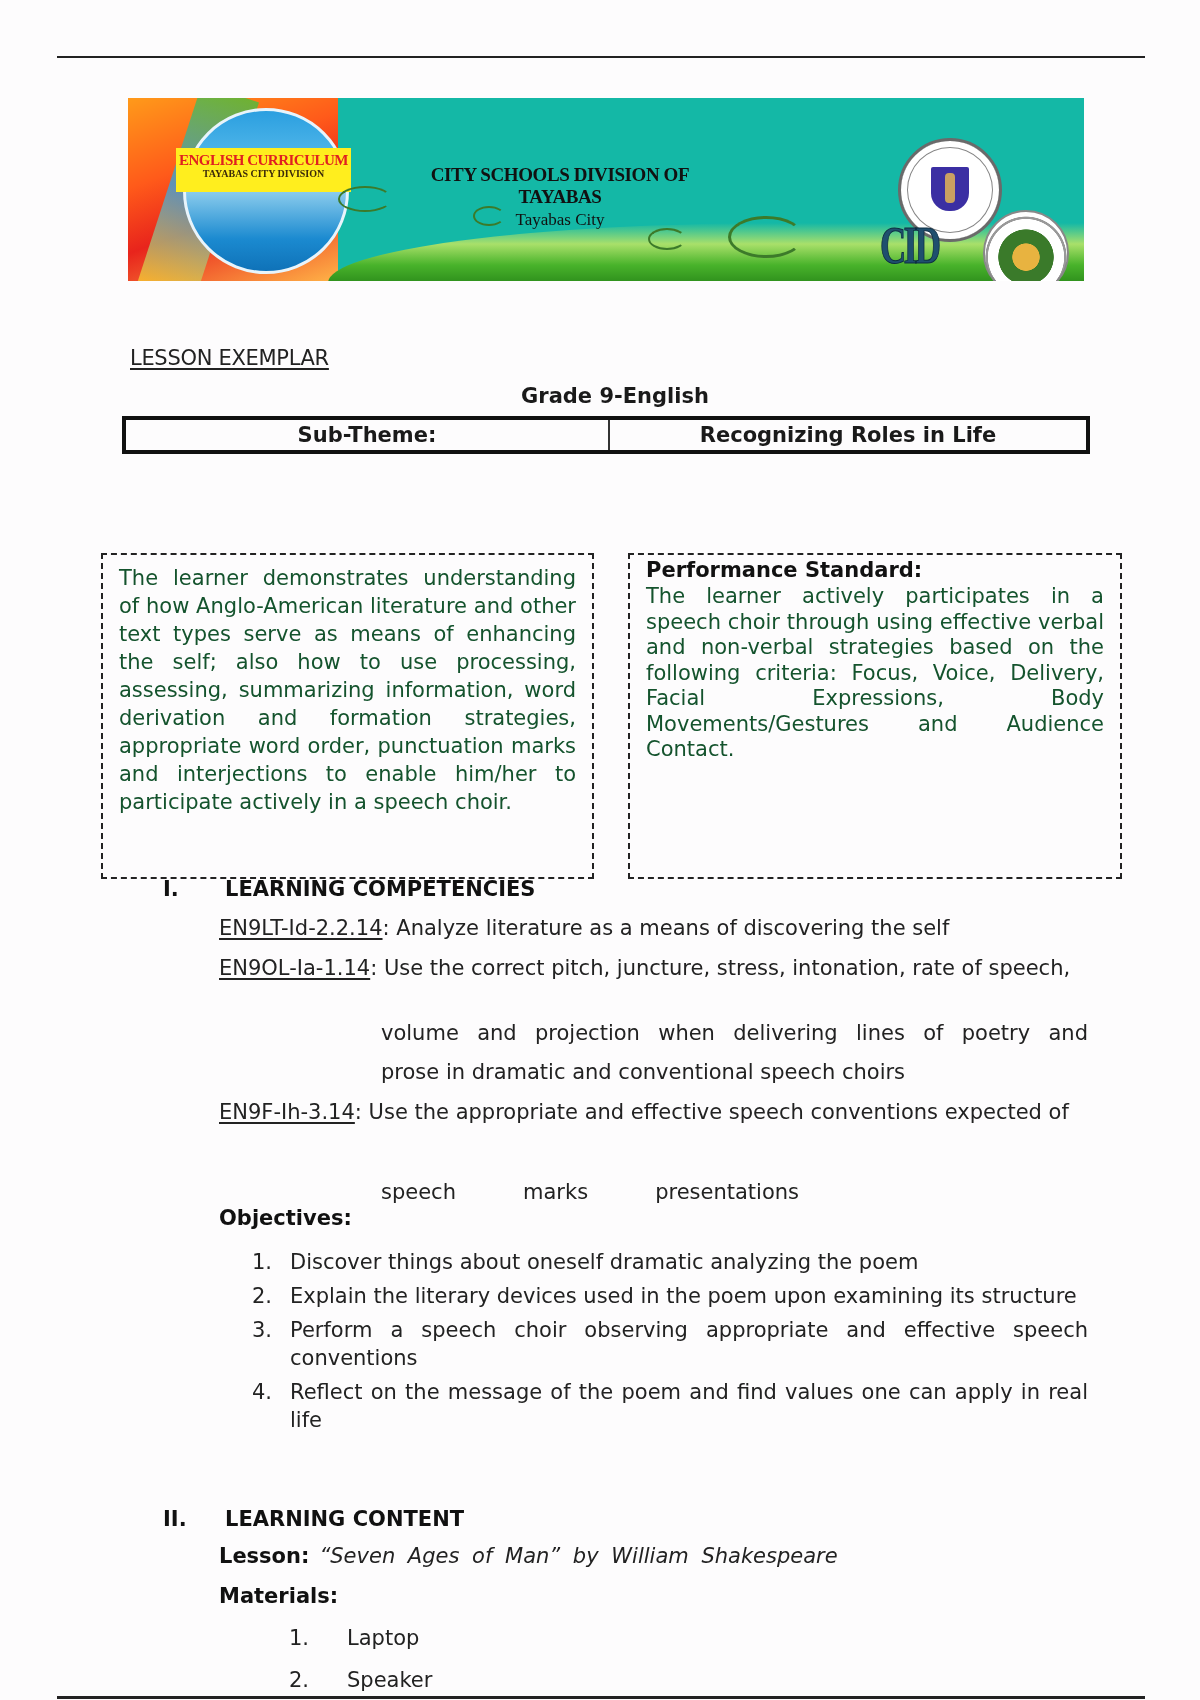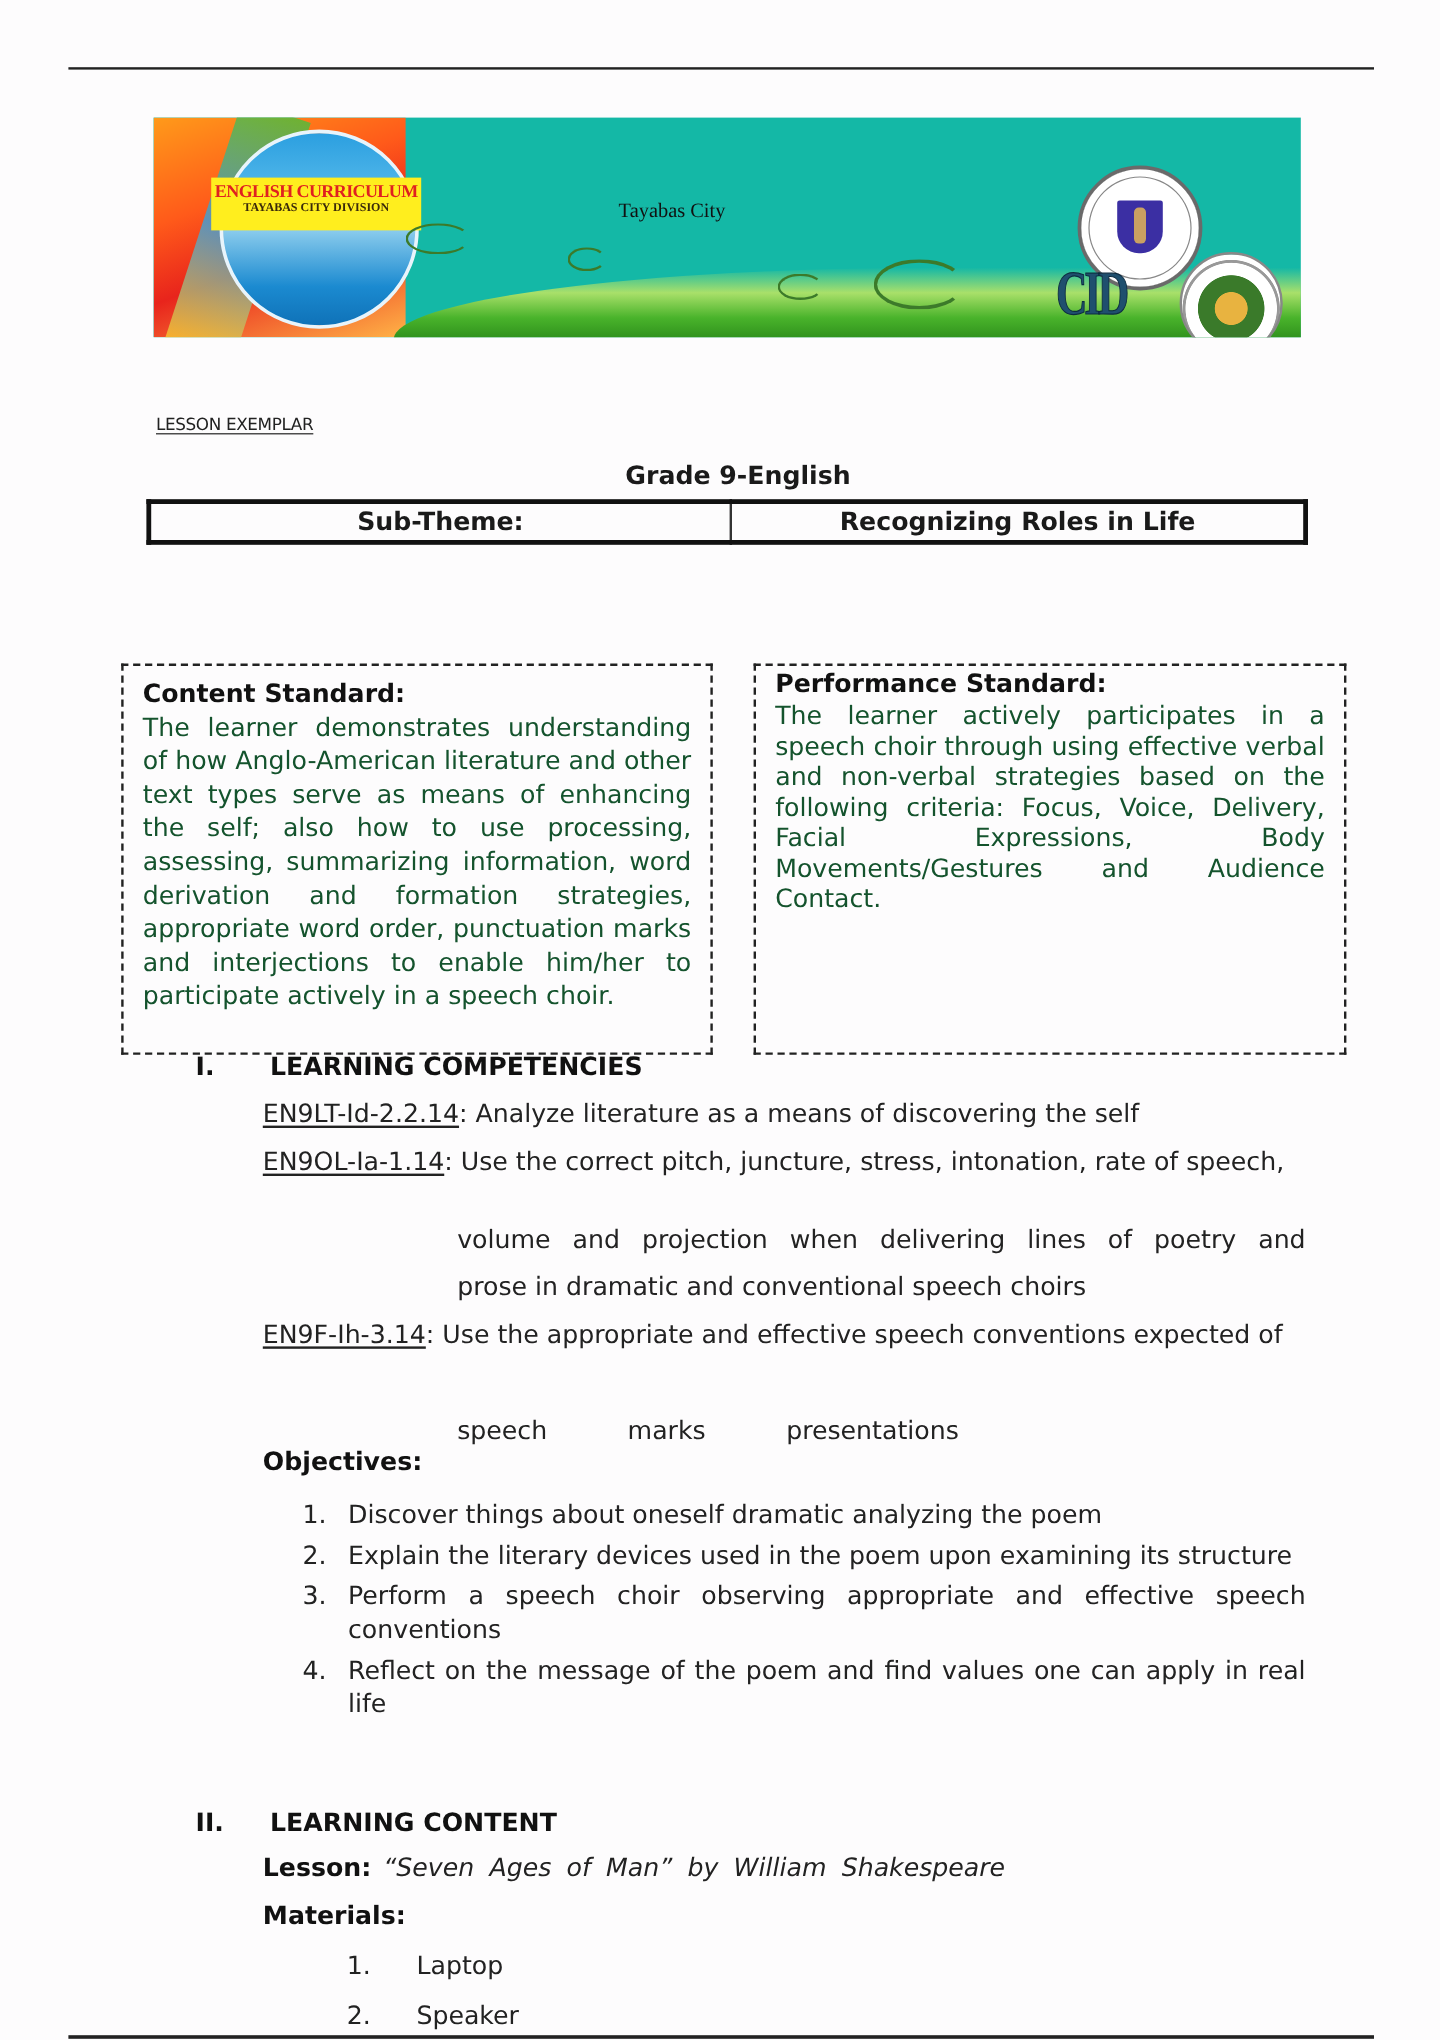--- a/index.html
+++ b/index.html
@@ -60,21 +60,21 @@
     color: #1f4f6e; letter-spacing: -4px; transform: scaleX(0.7); transform-origin: left; -webkit-text-stroke: 1px #0c2b40;
   }
   .seal-tayabas {
     position: absolute; left: 855px; top: 112px; width: 82px; height: 82px; border-radius: 50%;
     background: radial-gradient(circle at 50% 55%, #e8b340 0 22%, #3a7a2a 23% 45%, #fff 46% 62%, #999 63% 66%, #fff 67%);
     border: 2px solid #888;
   }
 
   
   .lesson-exemplar {
-    position: absolute; left: 130px; top: 346px; font-size: 14px; text-decoration: underline; text-underline-offset: 3px;
+    position: absolute; left: 130px; top: 346px; font-size: 21px; text-decoration: underline; text-underline-offset: 3px;
     letter-spacing: -0.3px; color: #222;
   }
   .grade-title { position: absolute; left: 0; width: 1230px; top: 384px; text-align: center; font-size: 21px; font-weight: bold; color: #1a1a1a; }
 
   .info-table {
     position: absolute; left: 122px; top: 416px; width: 968px; border-collapse: collapse;
     border: 4px solid #111; font-weight: bold; font-size: 21px;
   }
   .info-table td { border: 2px solid #333; text-align: center; height: 30px; padding: 0; color: #1a1a1a; }
   .info-table td.label { width: 482px; }
@@ -121,20 +121,21 @@
   <div class="yellow-band">
     <span class="t1">ENGLISH CURRICULUM</span>
     <span class="t2">TAYABAS CITY DIVISION</span>
   </div>
   <div class="vine"></div>
   <div class="curl" style="left:210px;top:88px;width:50px;height:22px;"></div>
   <div class="curl" style="left:345px;top:108px;width:28px;height:16px;"></div>
   <div class="curl" style="left:520px;top:130px;width:34px;height:18px;"></div>
   <div class="curl" style="left:600px;top:118px;width:70px;height:36px;border-width:3px;"></div>
   <div class="title">
+    <span class="name">CITY SCHOOLS DIVISION OF TAYABAS</span>
     <span class="city">Tayabas City</span>
   </div>
   <div class="seal-deped">
       <div class="shield"></div>
     </div>
   <div class="cid">CID</div>
   <div class="seal-tayabas"></div>
 </div>
 
 <div class="lesson-exemplar">LESSON EXEMPLAR</div>
@@ -143,21 +144,20 @@
 <table class="info-table">
   <tbody>
   <tr>
     <td class="label">Sub-Theme:</td>
     <td>Recognizing Roles in Life</td>
   </tr>
 </tbody>
   </table>
 
 <div class="std-box content">
-  <div class="head">Content Standard:</div>
   <div class="body">The learner demonstrates understanding of how Anglo-American literature and other text types serve as means of enhancing the self; also how to use processing, assessing, summarizing information, word derivation and formation strategies, appropriate word order, punctuation marks and interjections to enable him/her to participate actively in a speech choir.</div>
 </div>
 <div class="std-box perf">
   <div class="head">Performance Standard:</div>
   <div class="body">The learner actively participates in a speech choir through using effective verbal and non-verbal strategies based on the following criteria: Focus, Voice, Delivery, Facial Expressions, Body Movements/Gestures and Audience Contact.</div>
 </div>
 
 <div class="sec-head" style="left:163px;top:877px;">
   <span class="num">I.</span>
   <span class="label">LEARNING COMPETENCIES</span>

